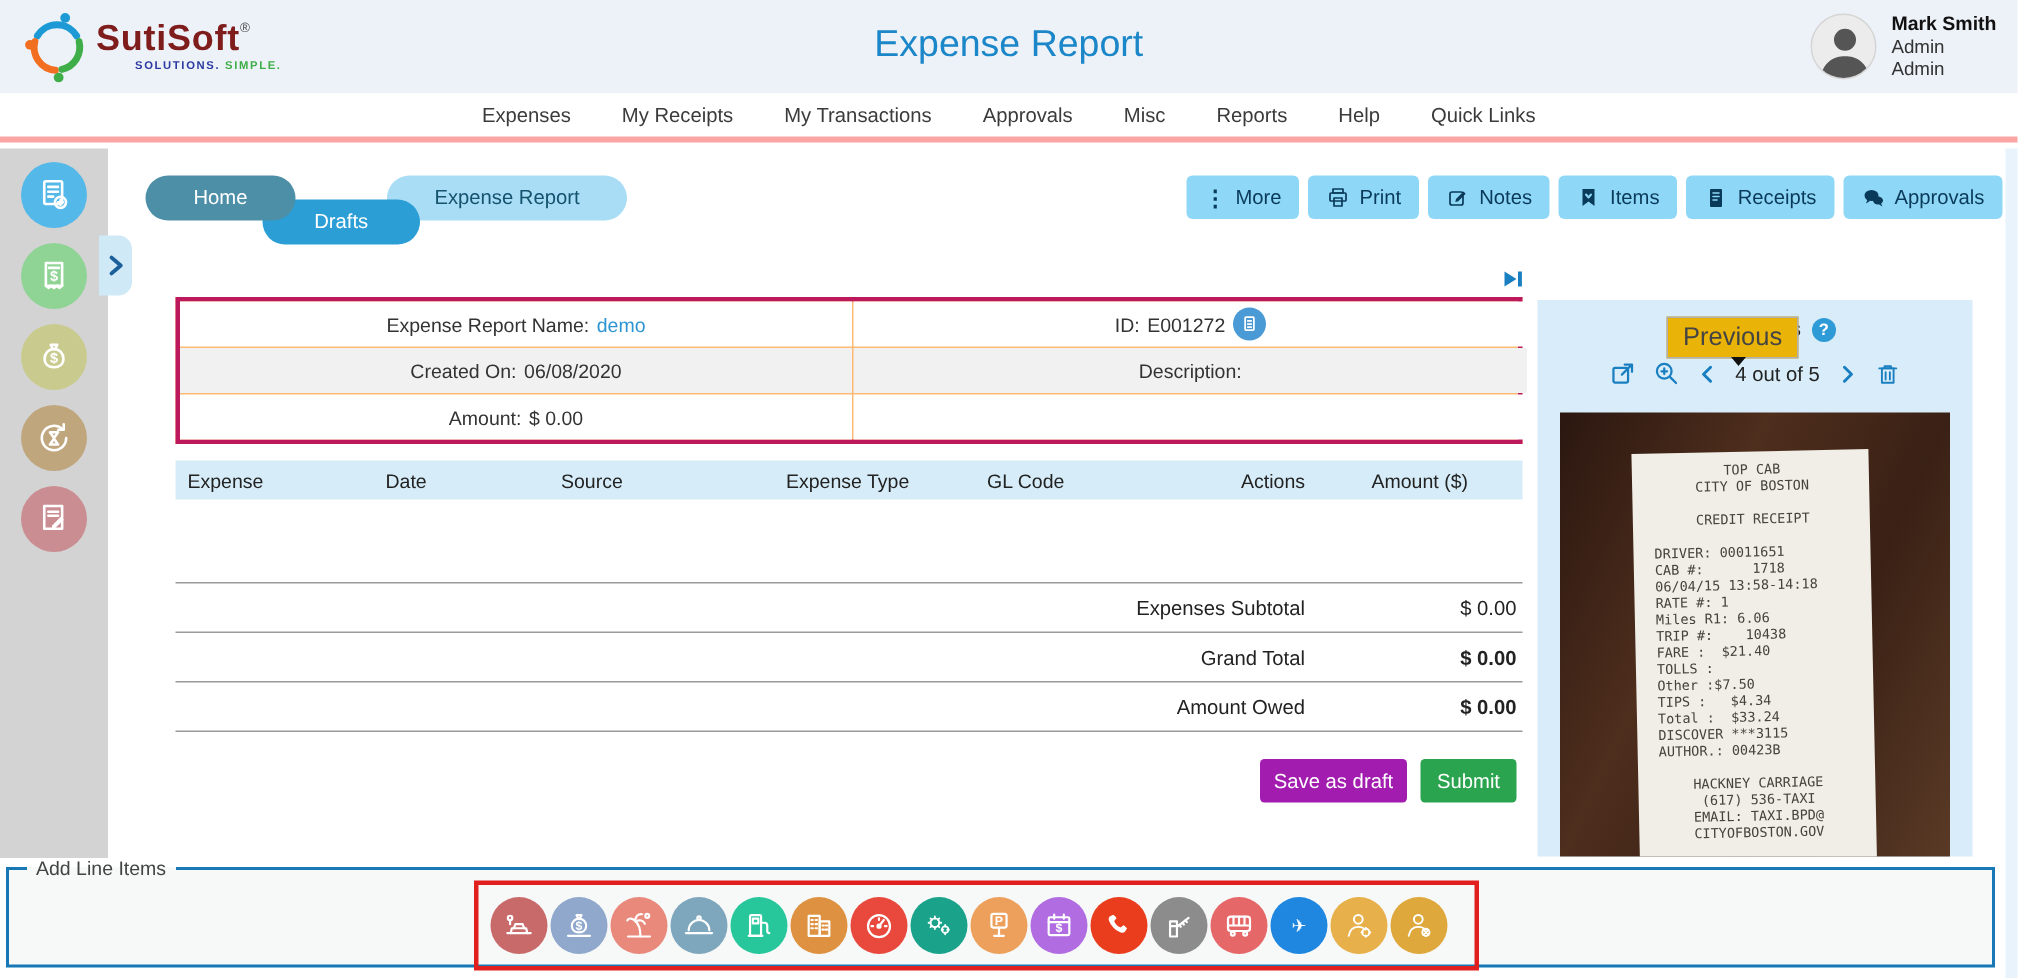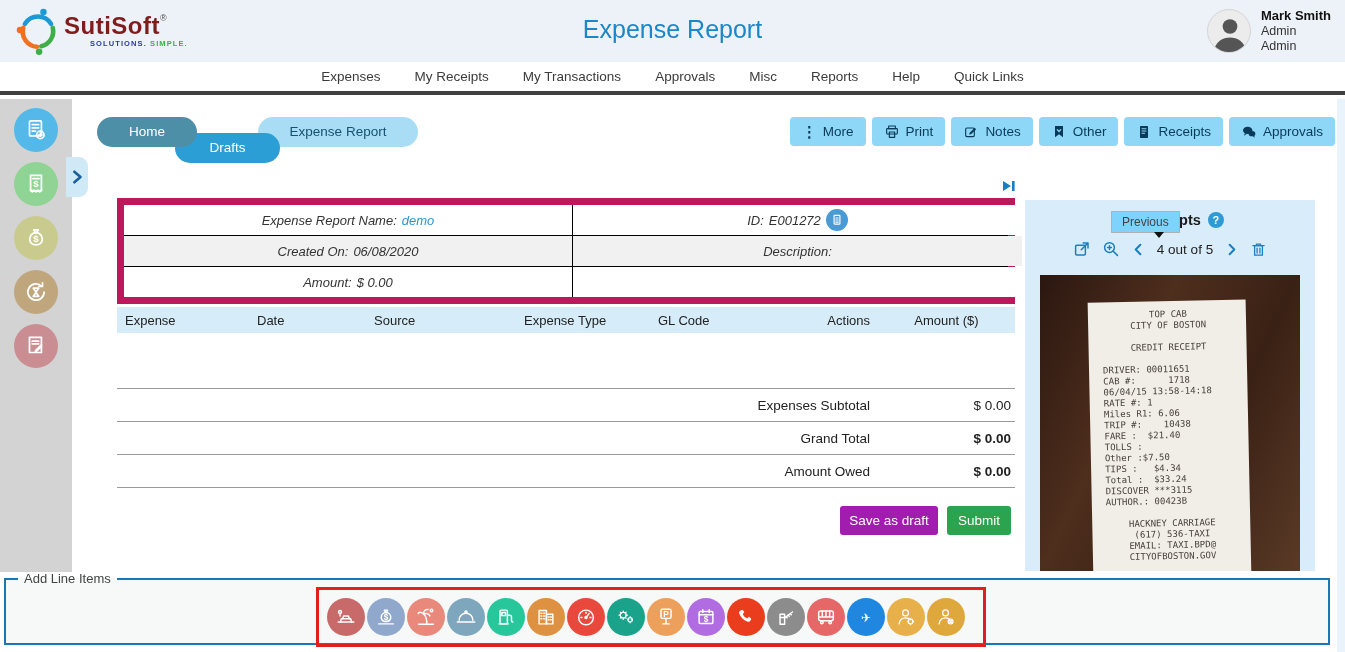--- a/index.html
+++ b/index.html
@@ -16,21 +16,21 @@
   #logo-tagline .t1 { color:#2b39a0;padding-left:24px; } #logo-tagline .t2 { color:#3fae49; }
   #page-title { position:absolute; left:0; right:0; top:15px; text-align:center;
     font-size:25px; color:#1b86c8; font-weight:500; }
   #user-block { position:absolute; right:14px; top:8px; display:flex; align-items:center; gap:10px; }
   #avatar { width:44px; height:44px; border-radius:50%; background:#ececec; border:1px solid #d5d5d5; overflow:hidden; }
   #user-text { line-height:15.5px; font-size:12.5px; color:#333; }
   #user-text .uname { font-weight:bold; font-size:13px; color:#111; }
 
   
   #nav { position:absolute; top:62px; left:0; width:1345px; height:33px; background:#fff;
-    border-bottom:4px solid #404040; display:flex; justify-content:center; align-items:center; gap:34px;
+    border-bottom:4px solid #fca5a5; display:flex; justify-content:center; align-items:center; gap:34px;
     font-size:13.5px; color:#3b3b3b; }
   #nav span { cursor:pointer; }
 
   
   #main { position:absolute; top:99px; left:0; width:1345px; height:553px; background:#fff; }
 
   
   #sidebar { position:absolute; left:0; top:0; width:72px; height:473px; background:#d3d3d3; }
   .sb-circle { position:absolute; left:14px; width:44px; height:44px; border-radius:50%;
     display:flex; align-items:center; justify-content:center; cursor:pointer; }
@@ -45,21 +45,21 @@
   #tab-current { left:258px; width:160px; background:#a9ddf5; color:#14526e; z-index:1; }
 
   
   #toolbar { position:absolute; right:10px; top:18px; display:flex; gap:6px; }
   .tb-btn { height:29px; background:#8ed7f6; border-radius:4px; padding:0 12px; display:flex;
     align-items:center; gap:6px; font-size:13.5px; color:#0a3a5a; cursor:pointer; }
   .tb-glyph { font-weight:bold; font-size:15px; }
 
   
   #report-form { position:absolute; left:117px; top:99px; width:898px;
-    display:grid; grid-template-columns:448px 449px; gap:1px; background:#000000; border:7px solid #be185d;font-style:italic; }
+    display:grid; grid-template-columns:448px 449px; gap:1px; background:#fdba74; border:3px solid #be185d; }
   .rf-cell { background:#fff; height:30px; display:flex; align-items:center; justify-content:center;
     font-size:13px; color:#333; gap:5px; }
   .rf-gray { background:#f1f1f1; }
   .link { color:#2d95d3; cursor:pointer; }
   #id-doc-icon { width:22px; height:22px; border-radius:50%; background:#4a9bd5; display:flex;
     align-items:center; justify-content:center; cursor:pointer; }
   #collapse-icon { position:absolute; left:1000px; top:79px; cursor:pointer; }
 
   
   #items-table { position:absolute; left:117px; top:208px; width:898px; font-size:13px; color:#222; }
@@ -79,22 +79,22 @@
     color:#fff; font-size:13.5px; font-family:inherit; cursor:pointer; }
   #save-draft-btn { left:840px; width:98px; background:#a21caf; }
   #submit-btn { left:947px; width:64px; background:#2aa44f; }
 
   
   #receipts-panel { position:absolute; left:1025px; top:101px; width:290px; height:371px; background:#d8edf9; }
   #rp-title-row { position:absolute; top:12px; left:0; right:0; display:flex; justify-content:center;
     align-items:center; gap:7px; font-size:14.5px; font-weight:bold; color:#1b1b1b; }
   #rp-help { width:16px; height:16px; border-radius:50%; background:#2f9bd6; color:#fff; font-size:11px;
     font-weight:bold; display:flex; align-items:center; justify-content:center; cursor:pointer; }
-  #rp-tooltip { position:absolute; left:86px; top:11px; background:#7dd3fc; border:1px solid #b0b0b0;
-    padding:3px 10px; font-size:12px; color:#444; z-index:4; }
+  #rp-tooltip { position:absolute; left:86px; top:11px; background:#eab308; border:1px solid #b0b0b0;
+    padding:3px 10px; font-size:17px; color:#444; z-index:4; }
   #rp-tooltip::after { content:""; position:absolute; left:42px; top:100%; border:5px solid transparent;
     border-top:6px solid #111; }
   #rp-controls { position:absolute; top:40px; left:0; right:0; display:flex; justify-content:center;
     align-items:center; gap:11px; }
   #rp-pager { font-size:13.5px; color:#222; }
   .pico-btn { cursor:pointer; display:flex; }
 
   #receipt-image { position:absolute; left:15px; top:75px; width:260px; height:296px; overflow:hidden;
     background:linear-gradient(115deg,#2b1710 0%,#4e2e1d 35%,#3a2115 65%,#5a3a26 100%); }
   #receipt-paper { position:absolute; left:52px; top:26px; width:158px; height:420px; background:#f1eee7;
@@ -243,21 +243,21 @@
           <rect x="4" y="6" width="13" height="13" rx="2"></rect>
           <path class="bf" d="M10 13l7.5-7.5 2.2 2.2L12.2 15.2l-2.9.7z"></path>
         </svg>
       <span>Notes</span>
     </div>
     <div class="tb-btn">
       <svg width="16" height="16" viewBox="0 0 24 24">
           <path d="M6 3h12v17l-6-4.5L6 20z" fill="#0a3a5a"></path>
           <path d="M9.5 8.5l2.5 3 2.5-3" stroke="#8ed7f6" stroke-width="2" fill="none" stroke-linecap="round" stroke-linejoin="round"></path>
         </svg>
-      <span>Other</span>
+      <span>Items</span>
     </div>
     <div class="tb-btn">
       <svg width="16" height="16" viewBox="0 0 24 24">
           <rect x="6" y="3" width="12" height="18" rx="1" fill="#0a3a5a"></rect>
           <path d="M9 7h6 M9 10.5h6 M9 14h4" stroke="#8ed7f6" stroke-width="1.6" stroke-linecap="round"></path>
         </svg>
       <span>Receipts</span>
     </div>
     <div class="tb-btn">
       <svg width="16" height="16" viewBox="0 0 24 24">

